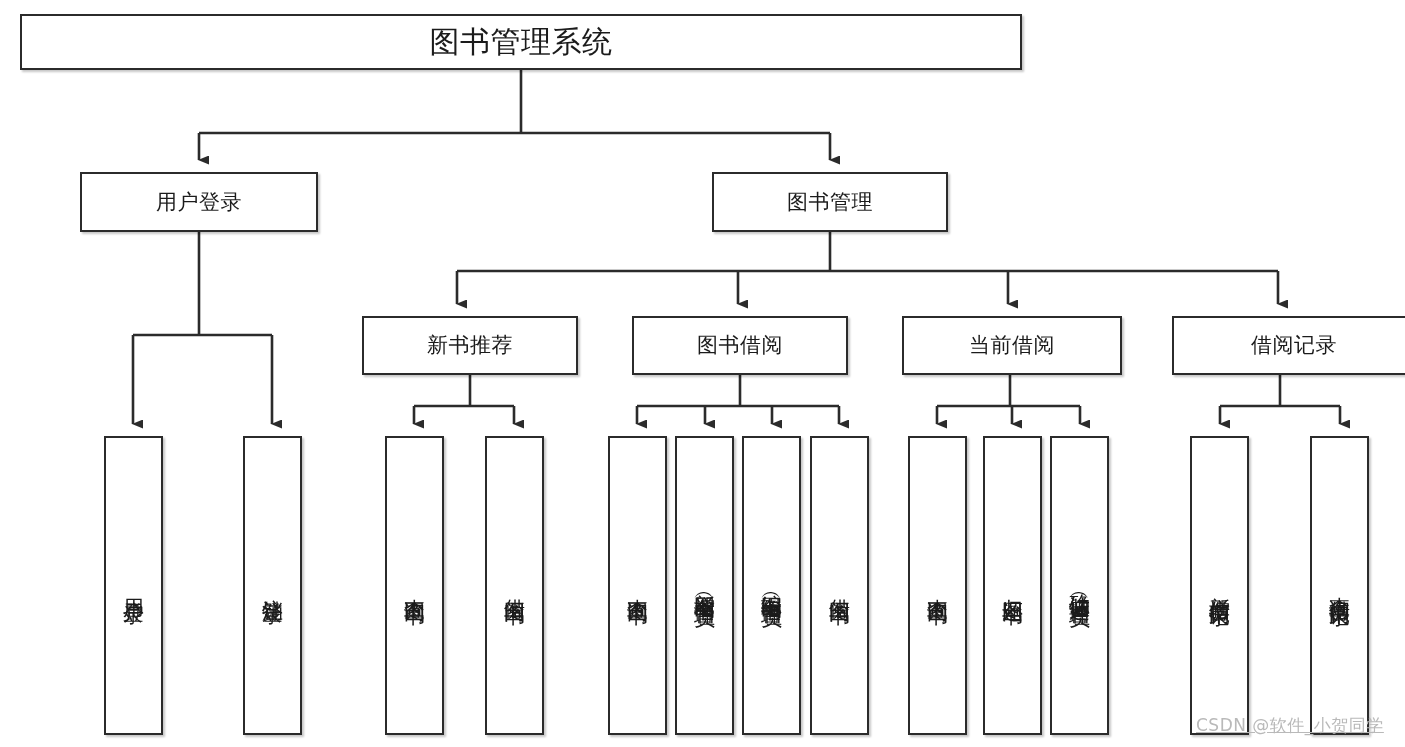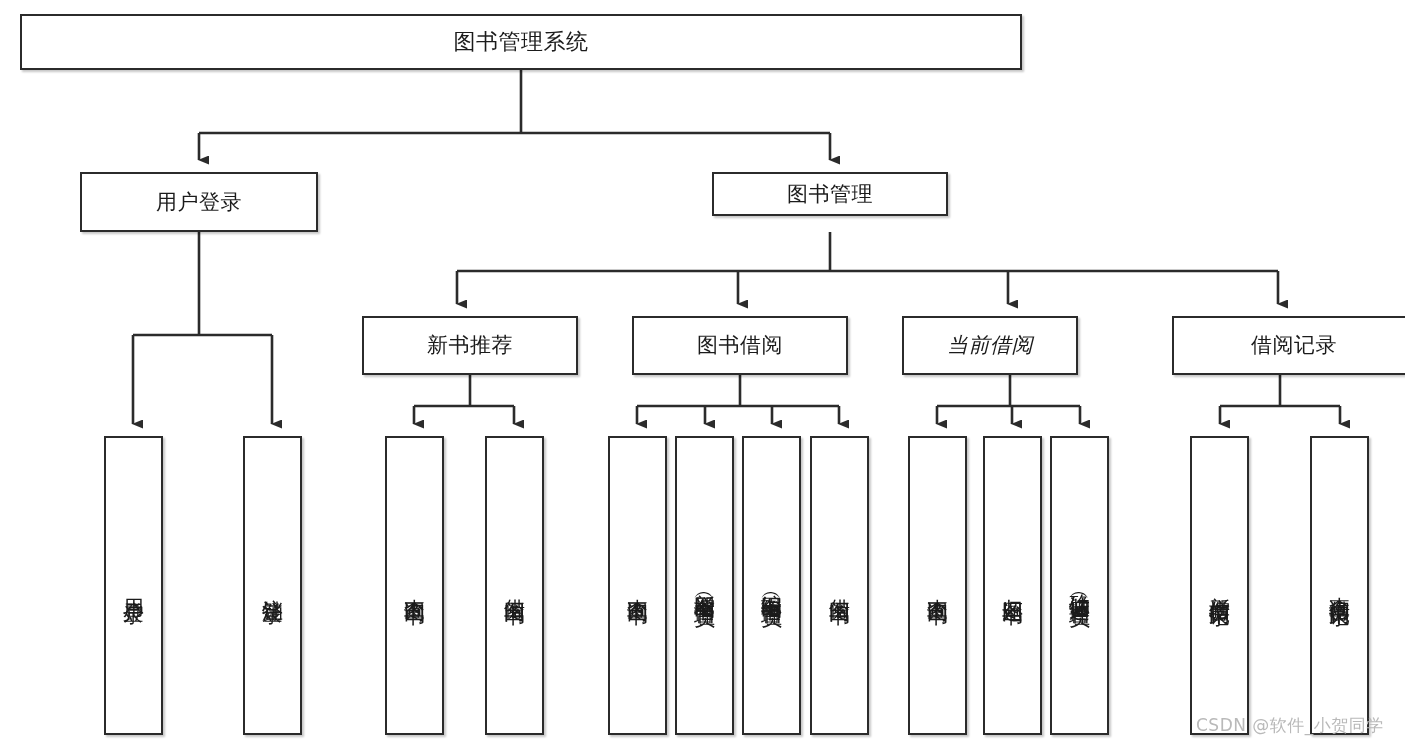--- a/index.html
+++ b/index.html
@@ -42,21 +42,21 @@
     text-align: center;
     line-height: 1.18;
     letter-spacing: 0.5px;
   }
   
   .node.horiz .node-label {
     font-size: 21px;
     white-space: nowrap;
   }
   .node.root .node-label {
-    font-size: 22px;
+    font-size: 30px;
   }
   
   .node.vert {
     align-items: center;
     justify-content: center;
     padding: 6px 0;
   }
   .node.vert .node-label {
     writing-mode: vertical-rl;
     text-orientation: upright;
@@ -65,20 +65,21 @@
     letter-spacing: 2px;
     max-height: 100%;
   }
   .watermark {
     position: absolute;
     color: #b9b9b9;
     font-size: 17px;
     white-space: nowrap;
     letter-spacing: 0.5px;
     user-select: none;
+    text-decoration: underline;
   }
 </style>
 </head>
 <body>
 
 <div id="diagram-root">
 
   <svg id="edge-layer" viewBox="0 0 1405 747" xmlns="http://www.w3.org/2000/svg">
     <defs>
       <marker id="arrowhead" markerWidth="9" markerHeight="11" refX="4.5" refY="10" orient="auto" markerUnits="userSpaceOnUse">
@@ -129,31 +130,31 @@
     </g>
   </svg>
 
   <div class="node root horiz" style="left:20px; top:14px; width:1002px; height:56px;">
     <span class="node-label">图书管理系统</span>
   </div>
 
   <div class="node horiz" style="left:80px; top:172px; width:238px; height:60px;">
     <span class="node-label">用户登录</span>
   </div>
-  <div class="node horiz" style="left:712px; top:172px; width:236px; height:44px;">
+  <div class="node horiz" style="left:712px; top:172px; width:236px; height:60px;">
     <span class="node-label">图书管理</span>
   </div>
 
   <div class="node horiz" style="left:632px; top:316px; width:216px; height:59px;">
     <span class="node-label">图书借阅</span>
   </div>
   <div class="node horiz" style="left:362px; top:316px; width:216px; height:59px;">
     <span class="node-label">新书推荐</span>
   </div>
-  <div class="node horiz" style="left:902px; top:316px; width:176px; height:59px;font-style:italic;">
+  <div class="node horiz" style="left:902px; top:316px; width:220px; height:59px;">
     <span class="node-label">当前借阅</span>
   </div>
   <div class="node horiz" style="left:1172px; top:316px; width:244px; height:59px;">
     <span class="node-label">借阅记录</span>
   </div>
 
   <div class="node vert" style="left:104px; top:436px; width:59px; height:299px;">
     <span class="node-label">用户登录</span>
   </div>
   <div class="node vert" style="left:243px; top:436px; width:59px; height:299px;">

